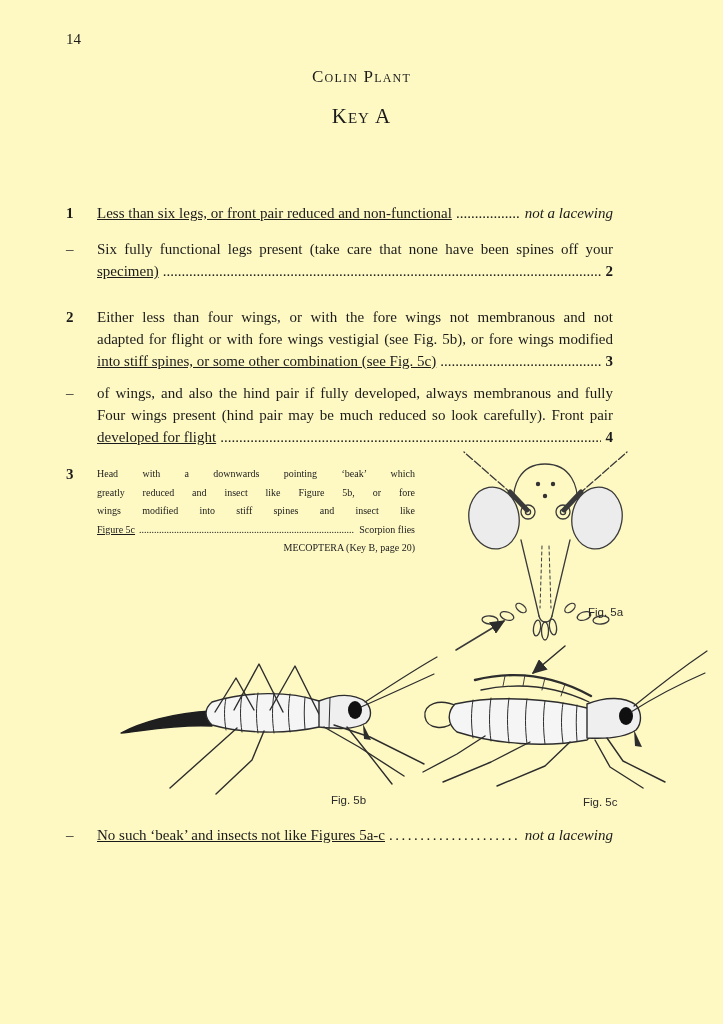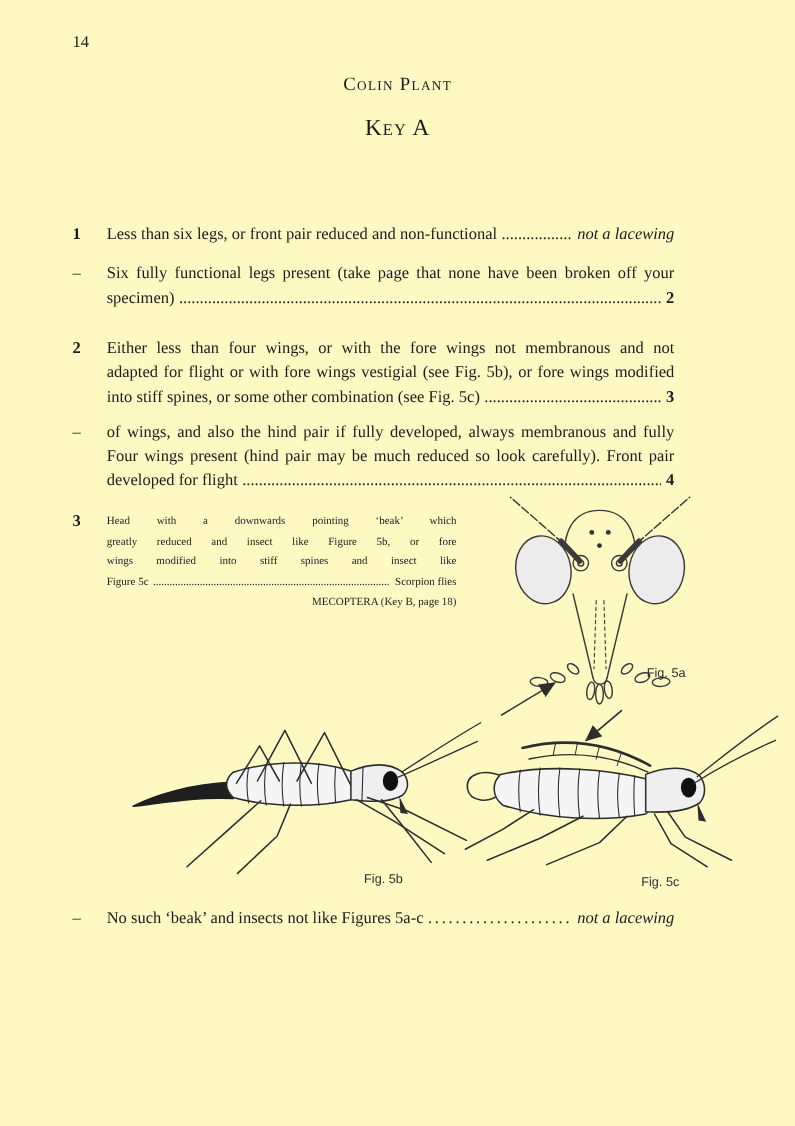--- a/index.html
+++ b/index.html
@@ -30,21 +30,21 @@
   .num { flex:0 0 31px; width:31px; font-weight:bold; line-height:22px; }
   .num.dash { font-weight:normal; }
   .body { flex:1 1 auto; min-width:0; }
   .line {
     line-height:22px; text-align:justify; text-align-last:justify;
     white-space:nowrap; overflow:hidden;
   }
   .line.last {
     display:flex; align-items:baseline; text-align:left; text-align-last:auto;
   }
-  .line.last .t { white-space:nowrap; }
+  .line.last .t { white-space:nowrap;text-decoration:underline; }
   .lead {
     flex:1 1 24px; min-width:24px; overflow:hidden; overflow:clip;
     white-space:nowrap; margin:0 5px 0 4px;
   }
   .lead.sp { letter-spacing:2.5px; }
   .result { white-space:nowrap; }
   .result.b { font-weight:bold; }
   .result.it { font-style:italic; }
   .mt14 { margin-top:14px; }
   .mt24 { margin-top:24px; }
@@ -83,21 +83,21 @@
           <span class="t">Less than six legs, or front pair reduced and non-functional</span>
           <span class="lead"><span>........................................................................................................................................................................................................</span></span>
           <span class="result it">not a lacewing</span>
         </div>
       </div>
     </div>
 
     <div class="entry mt14">
       <div class="num dash">–</div>
       <div class="body">
-        <div class="line">Six fully functional legs present (take page that none have been broken off your</div>
+        <div class="line">Six fully functional legs present (take care that none have been spines off your</div>
         <div class="line last">
           <span class="t">specimen)</span>
           <span class="lead"><span>........................................................................................................................................................................................................</span></span>
           <span class="result b">2</span>
         </div>
       </div>
     </div>
 
     <div class="entry mt24">
       <div class="num">2</div>
@@ -129,21 +129,21 @@
       <div class="num">3</div>
       <div class="body">
         <div class="line">Head with a downwards pointing ‘beak’ which</div>
         <div class="line">greatly reduced and insect like Figure 5b, or fore</div>
         <div class="line">wings modified into stiff spines and insect like</div>
         <div class="line last">
           <span class="t">Figure 5c</span>
           <span class="lead"><span>........................................................................................................................................................................................................</span></span>
           <span class="result">Scorpion flies</span>
         </div>
-        <div class="line order-line">MECOPTERA (Key B, page 18)</div>
+        <div class="line order-line">MECOPTERA (Key B, page 20)</div>
       </div>
     </div>
 
     <div class="entry final-entry">
       <div class="num dash">–</div>
       <div class="body">
         <div class="line last">
           <span class="t">No such ‘beak’ and insects not like Figures 5a-c</span>
           <span class="lead sp"><span>........................................................................................................................................................................................................</span></span>
           <span class="result it">not a lacewing</span>

